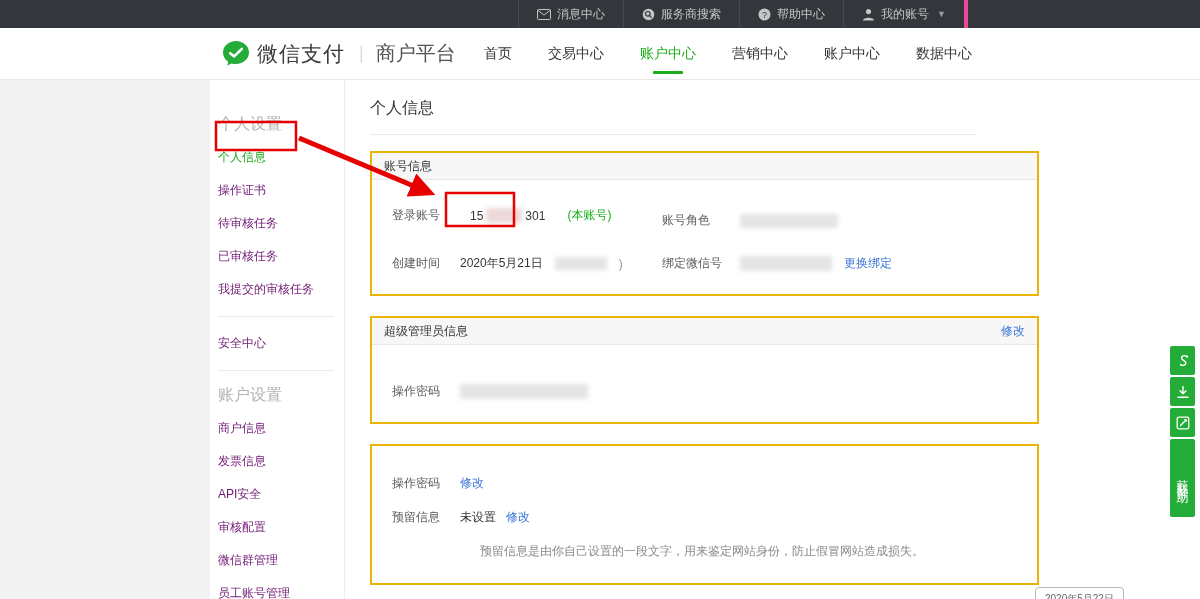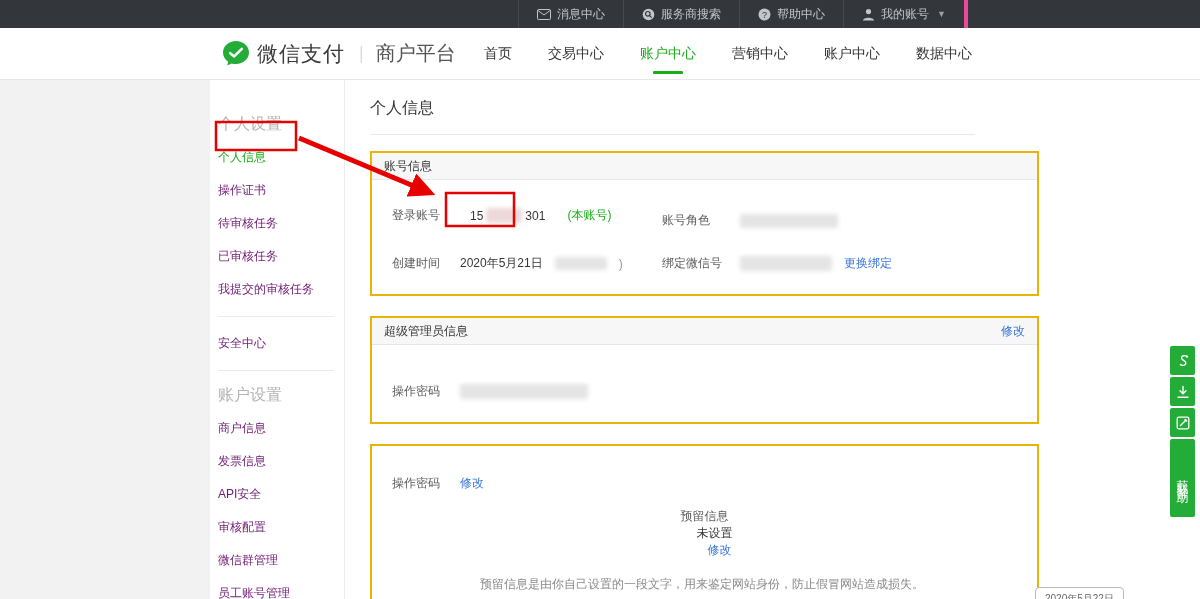--- a/index.html
+++ b/index.html
@@ -229,21 +229,21 @@
         </div>
       </div>
     </div>
 
     <div class="card">
       <div class="card-body">
         <div class="row" style="margin-top:8px;">
           <span class="label">操作密码</span>
           <a class="link">修改</a>
         </div>
-        <div class="row" style="margin-top:14px;flex-direction:column;">
+        <div class="row" style="margin-top:14px;">
           <span class="label">预留信息</span>
           <span class="value">未设置</span>
           <a class="link" style="margin-left:10px;">修改</a>
         </div>
         <div class="desc security-indent">
           <div>预留信息是由你自己设置的一段文字，用来鉴定网站身份，防止假冒网站造成损失。</div>
 
         </div>
       </div>
     </div>

